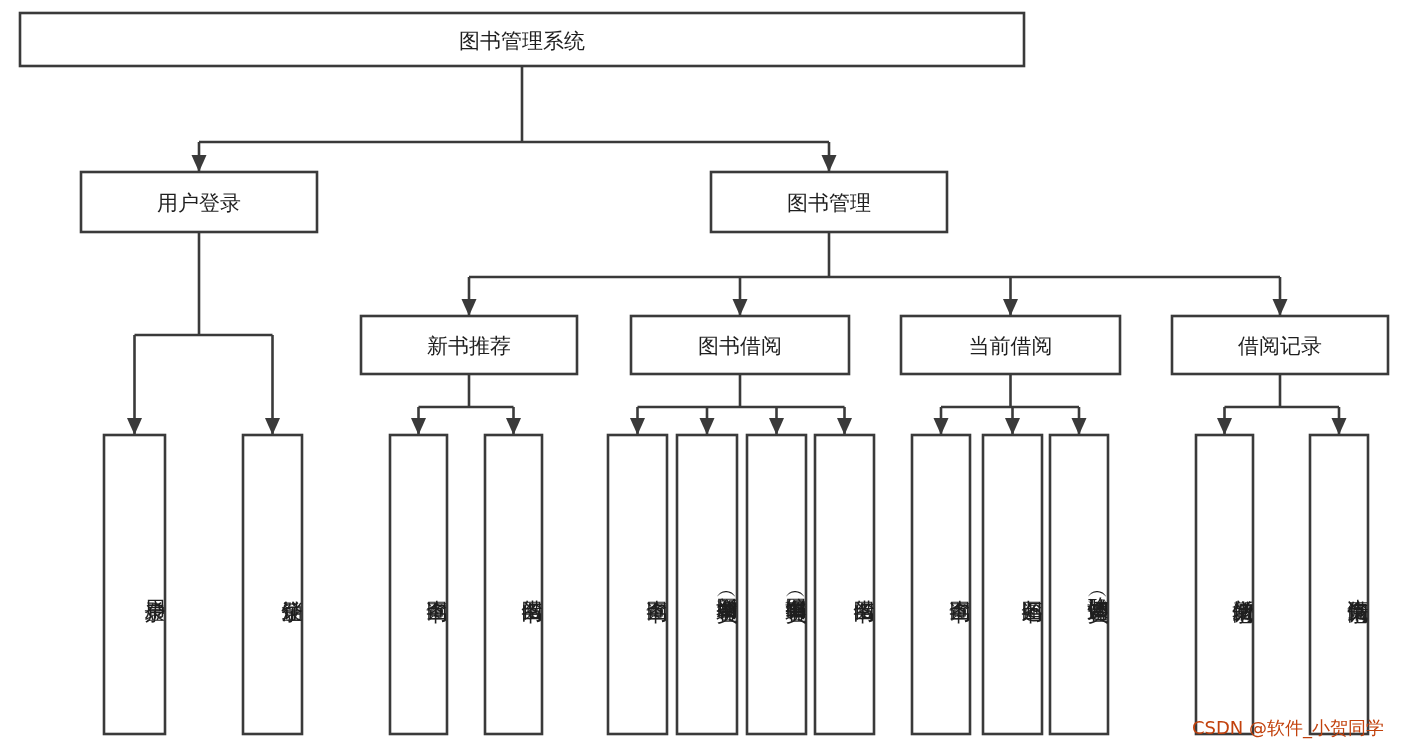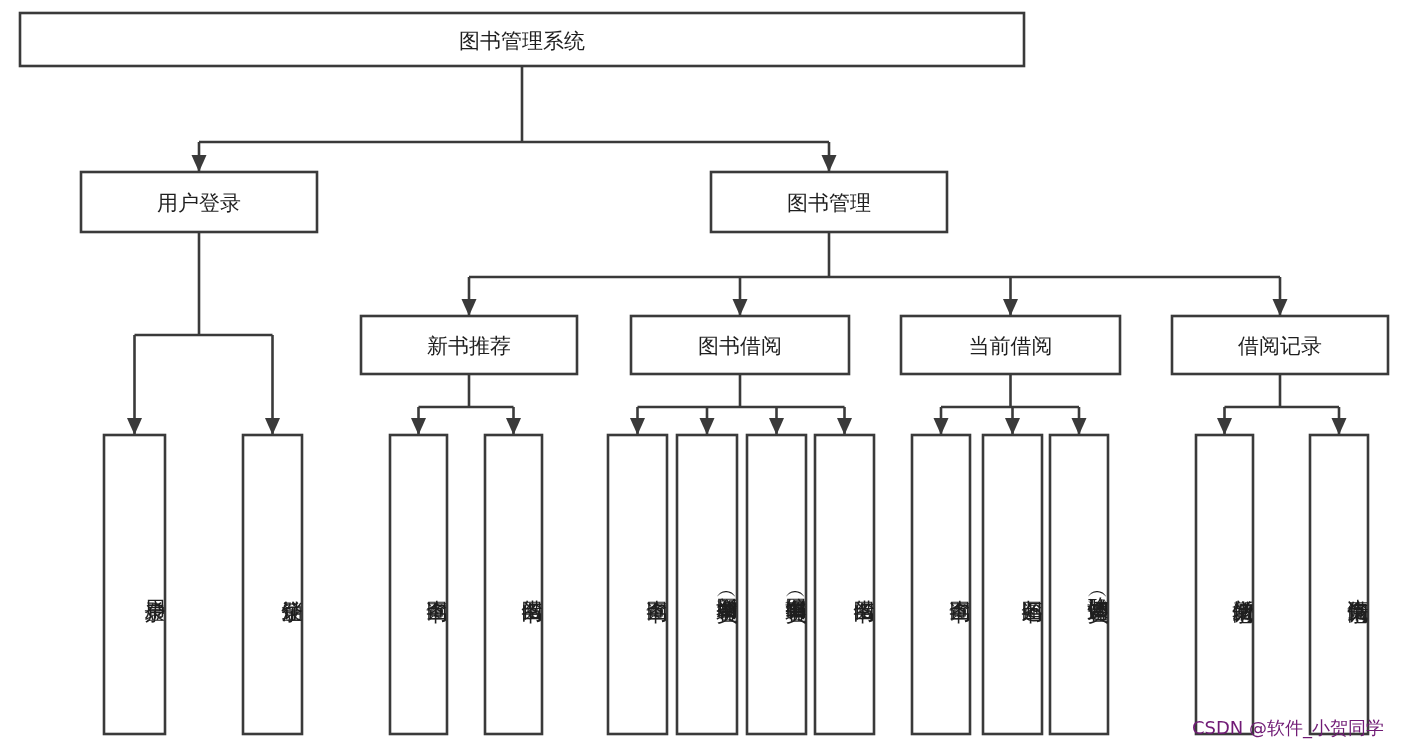--- a/index.html
+++ b/index.html
@@ -62,21 +62,21 @@
     display: flex;
     align-items: flex-start;
     justify-content: center;
     white-space: nowrap;
     pointer-events: none;
   }
   .watermark {
     position: absolute;
     font-family: "DejaVu Sans", "Liberation Sans", sans-serif;
     font-size: 18px;
-    color: #701a75;
+    color: #c2410c;
     white-space: nowrap;
   }
 </style>
 </head>
 <body>
 
 <div id="diagram-root">
 
   <svg id="tree-svg" viewBox="0 0 1405 747" xmlns="http://www.w3.org/2000/svg">
     <g id="connectors-layer">

